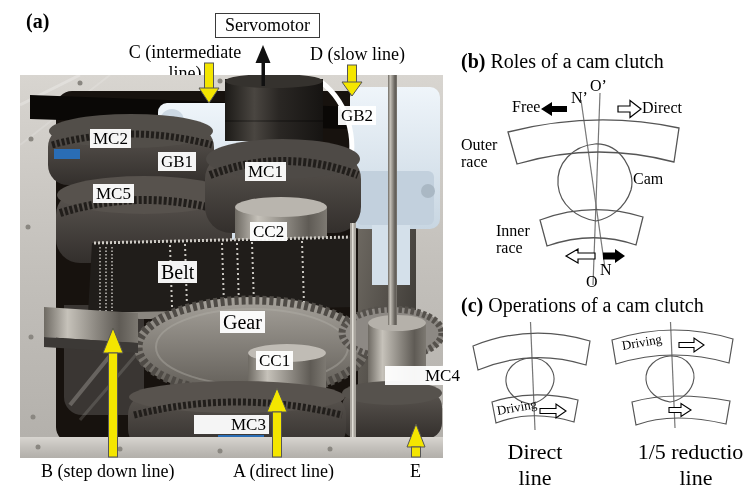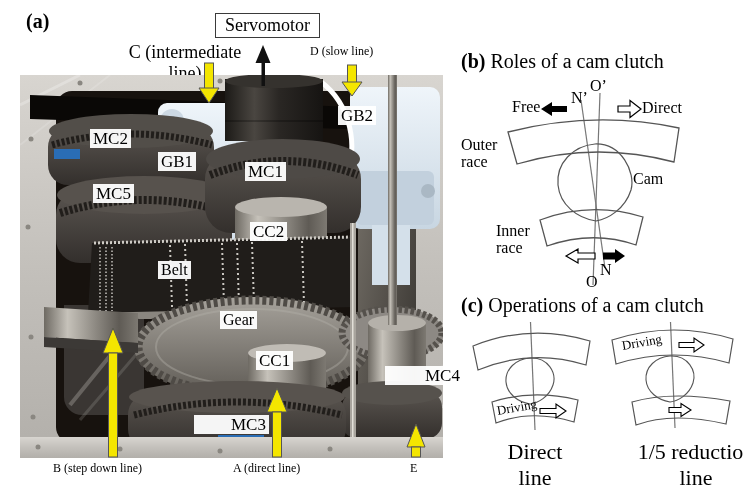--- a/index.html
+++ b/index.html
@@ -2,25 +2,25 @@
 <html><head>
 <meta charset="utf-8">
 <style>
   html,body{margin:0;padding:0;background:#fff;}
   body{width:743px;height:497px;overflow:hidden;font-family:"Liberation Serif",serif;color:#000;}
   .fig{position:relative;width:743px;height:497px;background:#fff;}
   .abs{position:absolute;}
   .tag{font-weight:bold;}
   .heading{position:absolute;font-size:20px;white-space:nowrap;}
   .heading .title{margin-left:5px;}
-  .ann{position:absolute;font-size:12px;white-space:nowrap;}
+  .ann{position:absolute;font-size:18px;white-space:nowrap;}
   .ann-wrap{position:absolute;font-size:18px;text-align:center;line-height:1.15;}
   .servobox{position:absolute;border:1.5px solid #3a3a3a;padding:1px 9px;font-size:18px;background:#fff;white-space:nowrap;}
   .plabel{position:absolute;background:rgba(255,255,255,.95);padding:0 3px;font-size:17px;line-height:1.12;white-space:nowrap;}
-  .plabel.big{font-size:16px;}
+  .plabel.big{font-size:20px;}
   .blabel{position:absolute;font-size:16px;line-height:1.08;white-space:nowrap;}
   .blabel.wrap{white-space:normal;}
   .caption{position:absolute;font-size:22px;text-align:center;}
   .driving{position:absolute;font-size:13px;transform:rotate(-10deg);transform-origin:left center;white-space:nowrap;}
   svg{display:block;}
   .overlay{pointer-events:none;}
 </style>
 </head>
 <body>
 
@@ -250,21 +250,21 @@
         <polygon points="277,388 267,412 287,412"></polygon>
         <rect x="272.5" y="412" width="9" height="45"></rect>
       </g>
       <g>
         <polygon points="416,424 407,447 425,447"></polygon>
         <rect x="411.5" y="447" width="9" height="10"></rect>
       </g>
     </g>
   </svg>
 
-  <span class="ann" style="left:53px;top:461px;">B (step down line)</span>
+  <span class="ann" style="left:41px;top:461px;">B (step down line)</span>
   <span class="ann" style="left:233px;top:461px;">A (direct line)</span>
   <span class="ann" style="left:410px;top:461px;">E</span>
 
   <div class="heading" style="left:461px;top:50px;">
     <span class="tag">(b)</span><span class="title">Roles of a cam clutch</span>
   </div>
 
   <svg class="abs" style="left:455px;top:78px;" width="288" height="215" viewBox="0 0 288 215">
 
     <line x1="138" y1="207" x2="145" y2="15" stroke="#777" stroke-width="1.2"></line>

